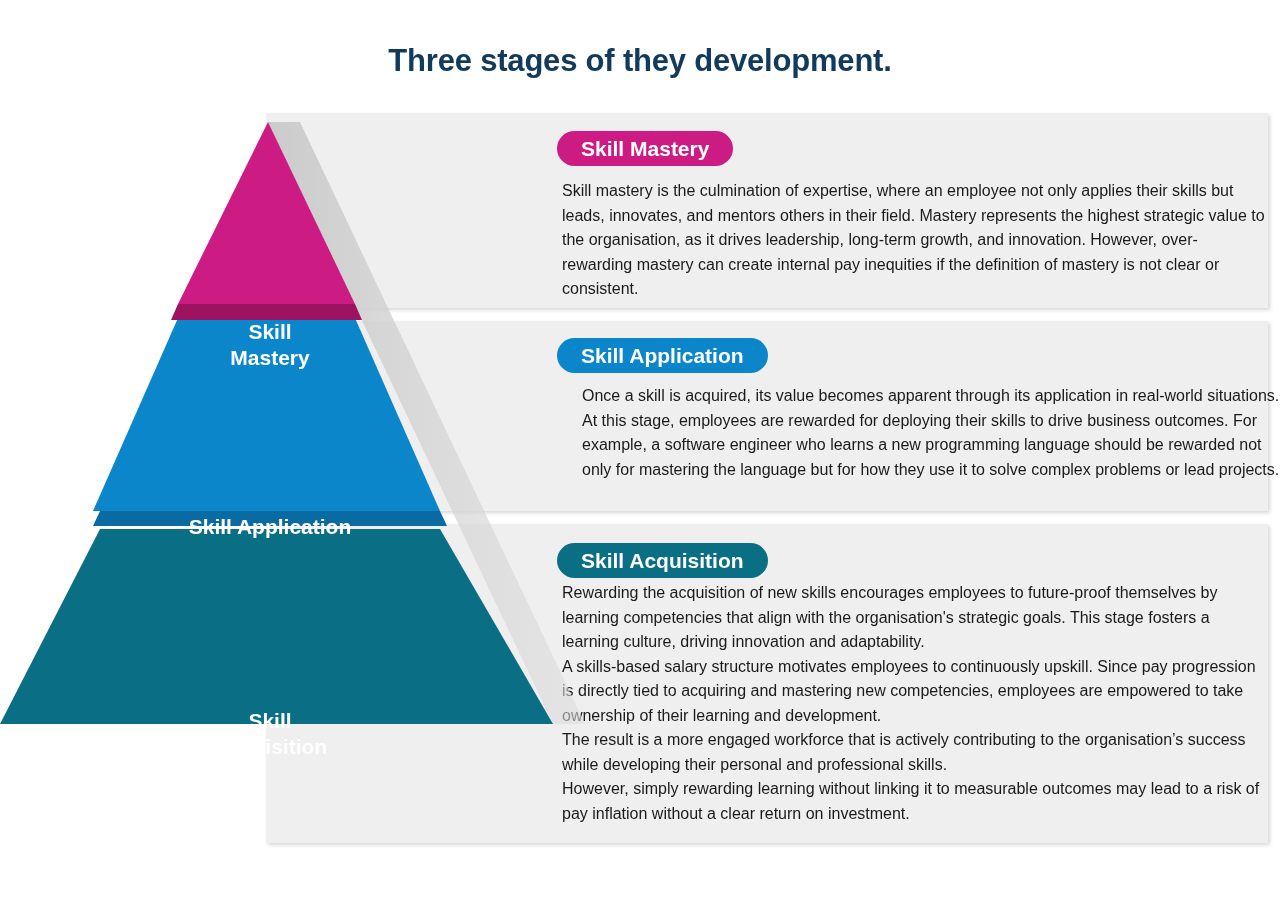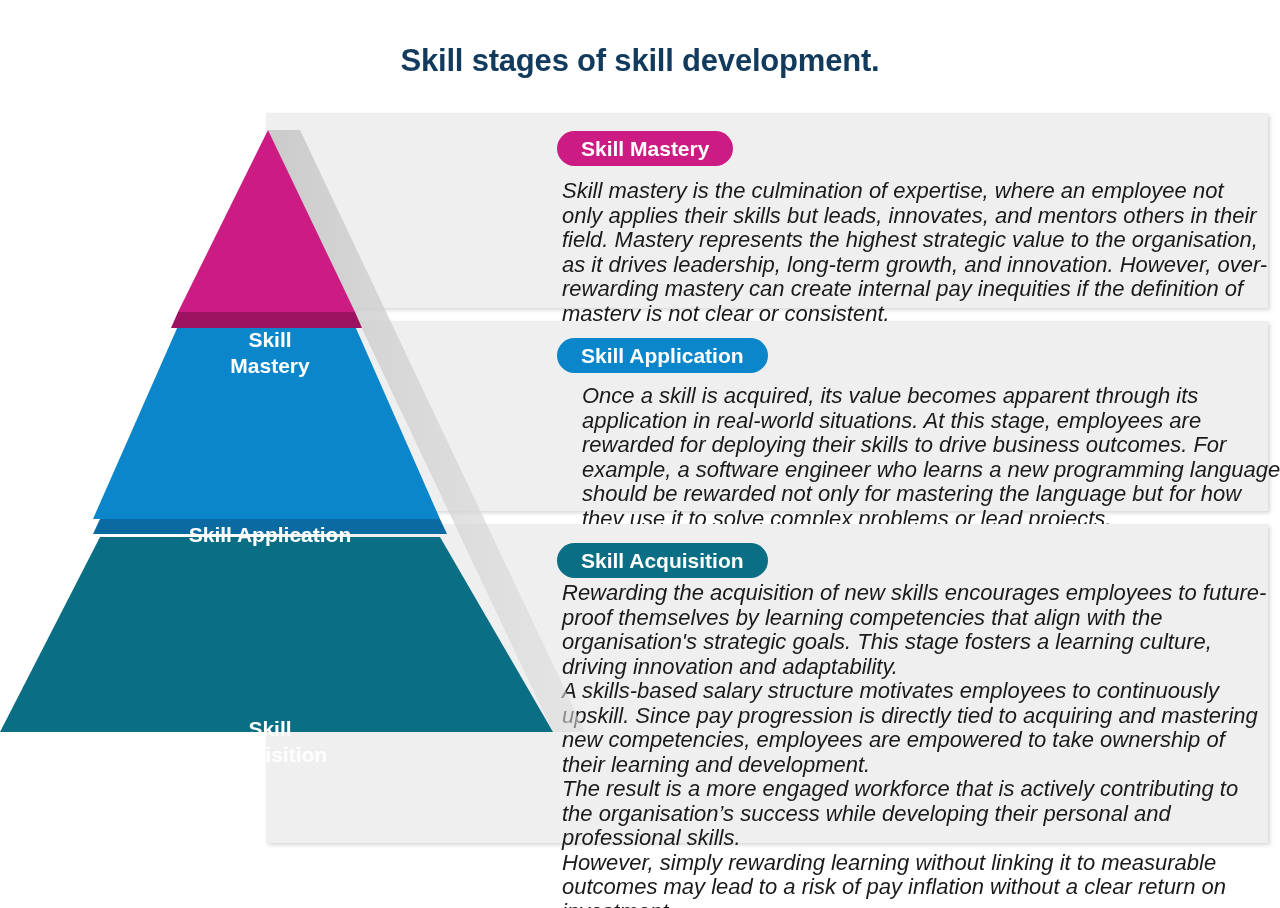--- a/index.html
+++ b/index.html
@@ -53,55 +53,54 @@
   }
   #badge-mastery     { left: 291px; top: 18px; }
   #badge-application { left: 291px; top: 17px; }
   #badge-acquisition { left: 291px; top: 19px; }
 
   .body-text {
     position: absolute;
     left: 296px;
     width: 706px;
     color: #1A1A1A;
-    font-size: 22px;
+    font-size: 16px;
     line-height: 24.5px;
     white-space: pre-line;
-    font-style: italic;
   }
   #text-mastery     { top: 66px; }
   #text-application { top: 63px; margin-left: 20px; }
   #text-acquisition { top: 57px; }
 
   
   #pyramid {
     position: absolute;
     left: 0;
-    top: 116px;
+    top: 108px;
     width: 600px;
     height: 630px;
   }
 
   .tier-label {
     position: absolute;
     color: #ffffff;
     font-size: 21px;
     font-weight: bold;
     text-align: center;
     line-height: 26px;
     white-space: pre-line;
   }
   #label-mastery     { left: 190px; top: 211px; width: 160px; }
   #label-application { left: 170px; top: 406px; width: 200px; }
   #label-acquisition { left: 180px; top: 600px; width: 180px; }
 </style>
 </head>
 <body>
 
-<h1 id="page-title">Skill stages of skill development.</h1>
+<h1 id="page-title">Three stages of they development.</h1>
 
 <div class="panel" id="panel-mastery">
   <div class="badge" id="badge-mastery" style="background:#CC1C83;">Skill Mastery</div>
   <div class="body-text" id="text-mastery">Skill mastery is the culmination of expertise, where an employee not only applies their skills but leads, innovates, and mentors others in their field. Mastery represents the highest strategic value to the organisation, as it drives leadership, long-term growth, and innovation. However, over-rewarding mastery can create internal pay inequities if the definition of mastery is not clear or consistent.</div>
 </div>
 
 <div class="panel" id="panel-application">
   <div class="badge" id="badge-application" style="background:#0B86CB;">Skill Application</div>
   <div class="body-text" id="text-application">Once a skill is acquired, its value becomes apparent through its application in real-world situations. At this stage, employees are rewarded for deploying their skills to drive business outcomes. For example, a software engineer who learns a new programming language should be rewarded not only for mastering the language but for how they use it to solve complex problems or lead projects.</div>
 </div>

